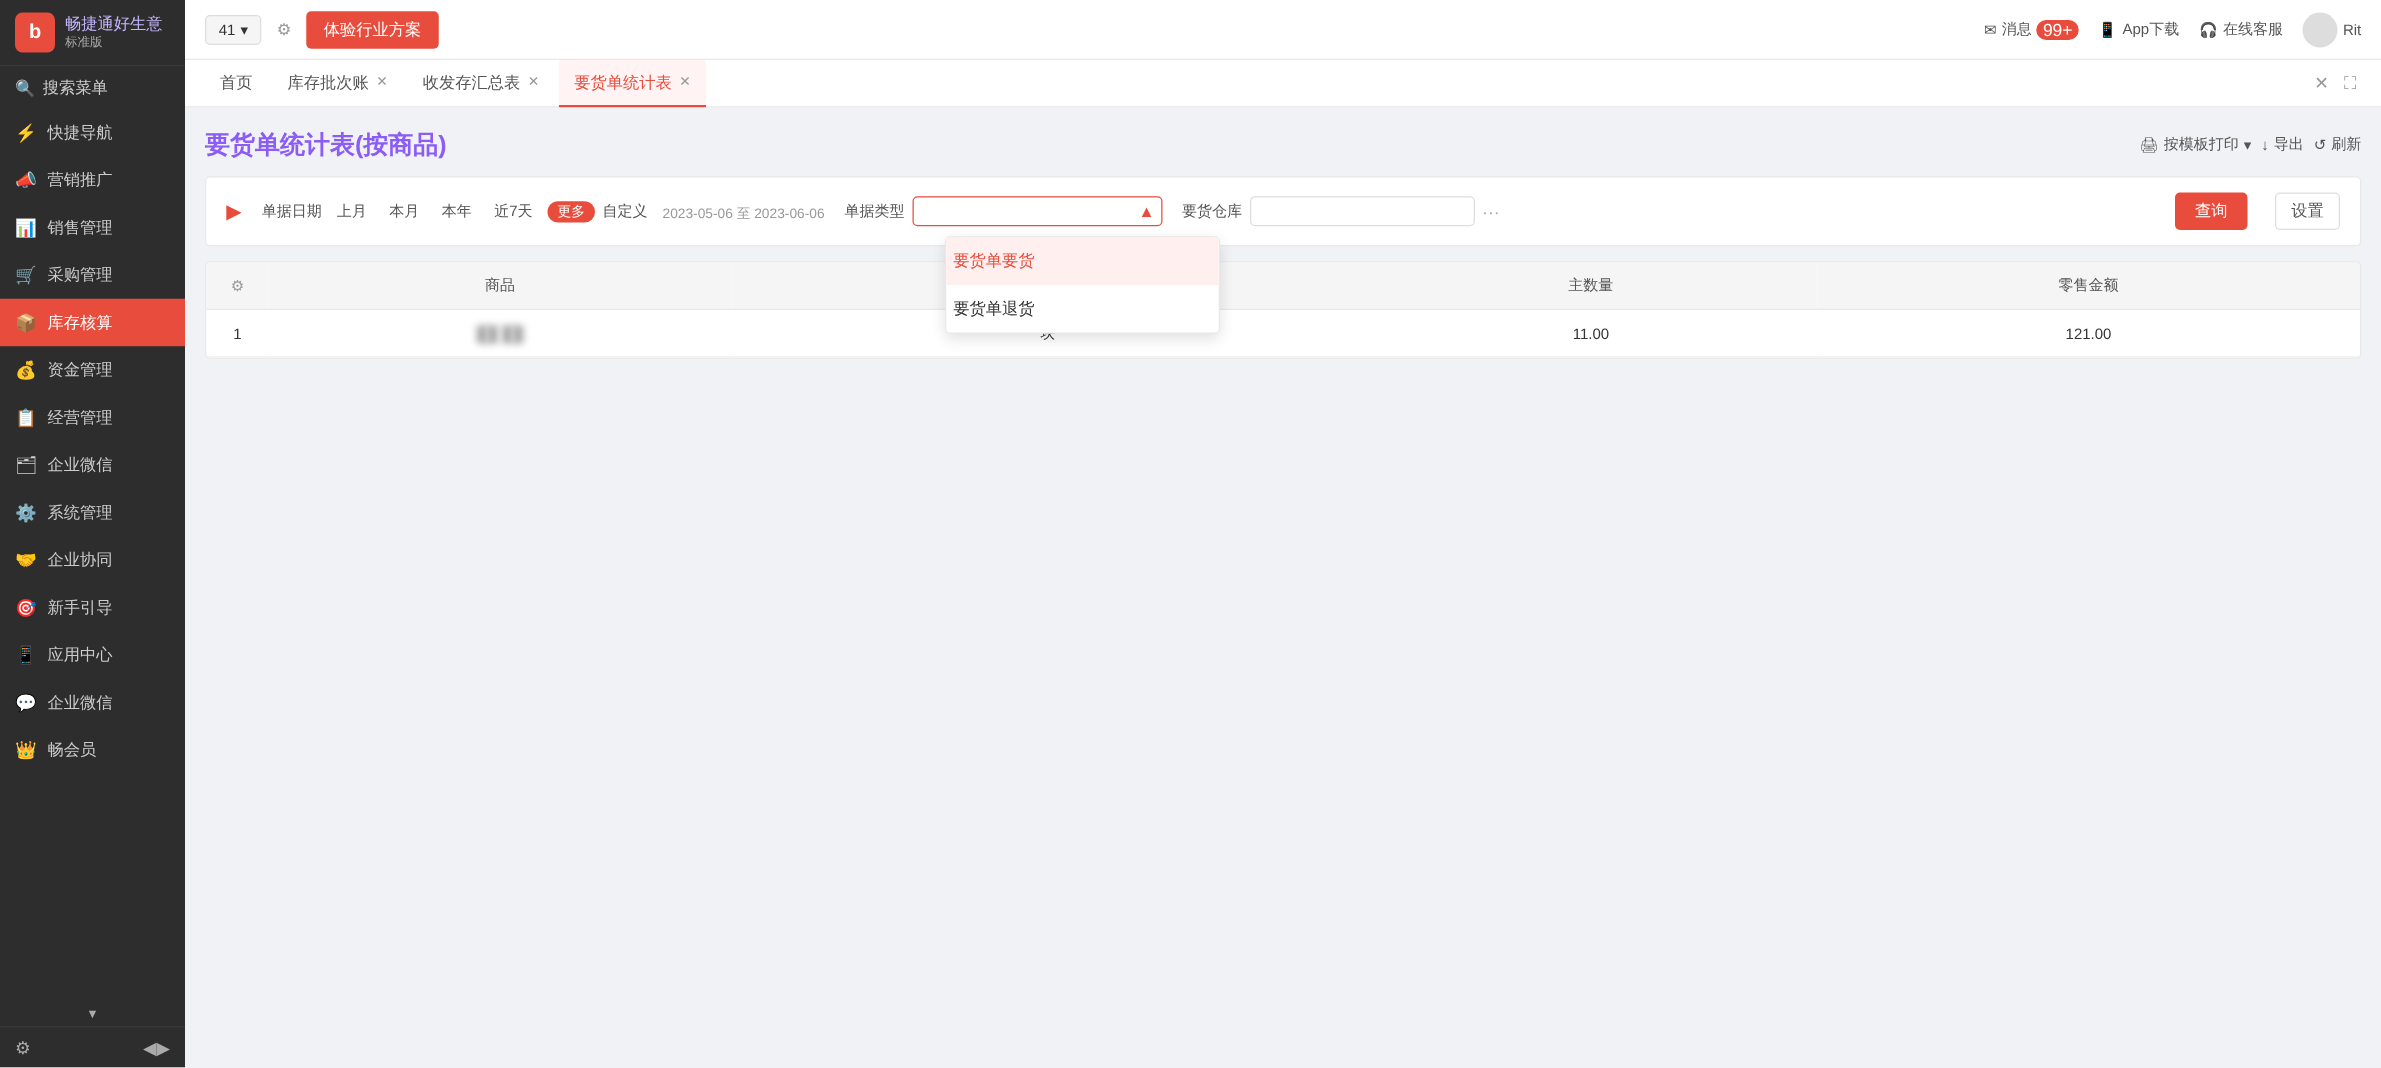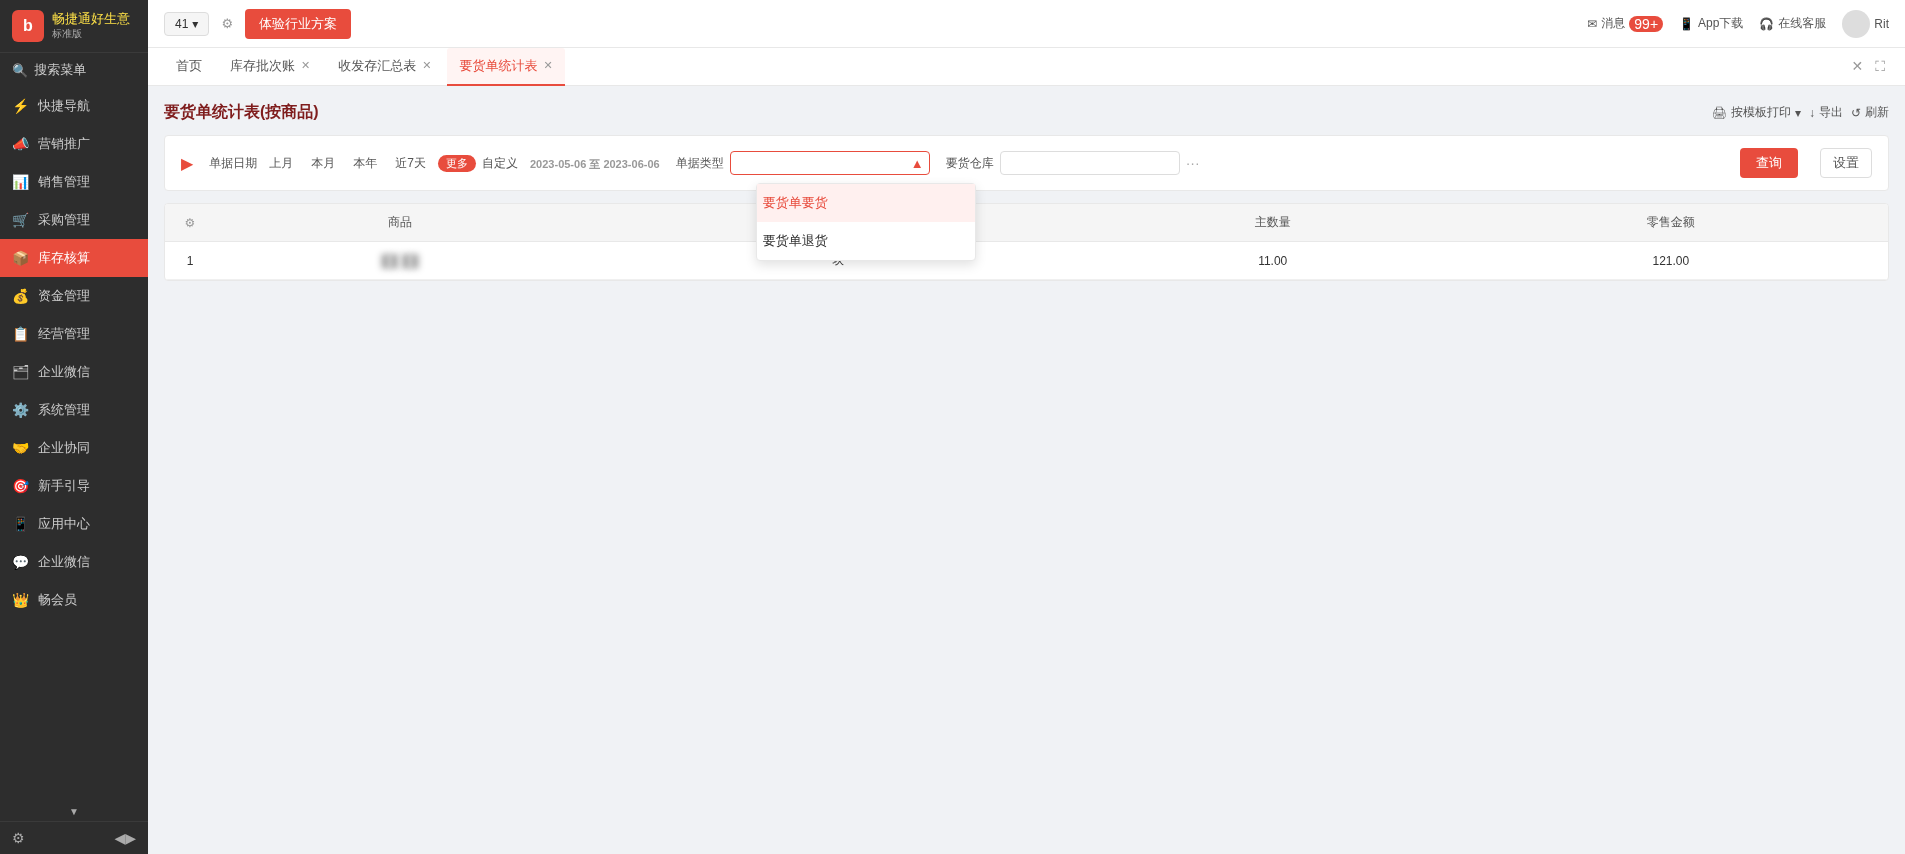--- a/index.html
+++ b/index.html
@@ -23,21 +23,21 @@
       border-bottom: 1px solid #3a3a3a;
       gap: 8px;
     }
     .sidebar-logo-icon {
       width: 32px; height: 32px;
       background: #e84c3d;
       border-radius: 6px;
       display: flex; align-items: center; justify-content: center;
       color: white; font-weight: bold; font-size: 16px;
     }
-    .sidebar-logo-text { color: #fde047; font-size: 13px; line-height: 1.3; }
+    .sidebar-logo-text { color: #c4b5fd; font-size: 13px; line-height: 1.3; }
     .sidebar-logo-sub { color: #aaa; font-size: 10px; }
 
     .sidebar-search {
       display: flex; align-items: center;
       padding: 8px 12px;
       gap: 6px;
       cursor: pointer;
       color: #ccc;
       font-size: 13px;
     }
@@ -127,21 +127,21 @@
     .tabs-bar-right { margin-left: auto; display: flex; gap: 4px; }
     .tab-win-btn { cursor: pointer; color: #999; font-size: 14px; padding: 2px 4px; }
 
     
     .page-content { flex: 1; padding: 16px; overflow-y: auto; position: relative; }
 
     .page-header {
       display: flex; align-items: center; justify-content: space-between;
       margin-bottom: 12px;
     }
-    .page-title { font-size: 16px; font-weight: 600; color: #7f1d1d; }
+    .page-title { font-size: 20px; font-weight: 600; color: #8b5cf6; }
     .page-actions { display: flex; align-items: center; gap: 8px; }
     .btn-print { display: flex; align-items: center; gap: 4px; color: #555; cursor: pointer; font-size: 12px; }
     .btn-export { display: flex; align-items: center; gap: 4px; color: #555; cursor: pointer; font-size: 12px; }
     .btn-refresh { display: flex; align-items: center; gap: 4px; color: #555; cursor: pointer; font-size: 12px; }
 
     
     .filter-bar {
       background: #fff;
       border: 1px solid #e8e8e8;
       border-radius: 4px;
@@ -154,21 +154,21 @@
       position: relative;
     }
     .filter-toggle { color: #e84c3d; cursor: pointer; font-size: 16px; }
     .filter-group { display: flex; align-items: center; gap: 6px; }
     .filter-label { font-size: 12px; color: #555; white-space: nowrap; }
     .date-shortcut { font-size: 12px; color: #555; cursor: pointer; padding: 2px 6px; }
     .date-shortcut.active-more {
       background: #e84c3d; color: white; border-radius: 10px; padding: 1px 8px; font-size: 11px;
     }
     .date-custom { font-size: 12px; color: #555; cursor: pointer; }
-    .date-range-text { font-size: 11px; color: #999; font-weight: bold; }
+    .date-range-text { font-size: 11px; color: #999; }
 
     .filter-type-group { display: flex; align-items: center; gap: 6px; position: relative; }
     .filter-type-input {
       border: 1px solid #e84c3d;
       border-radius: 4px;
       padding: 4px 28px 4px 8px;
       font-size: 12px;
       outline: none;
       width: 200px;
       cursor: pointer;

